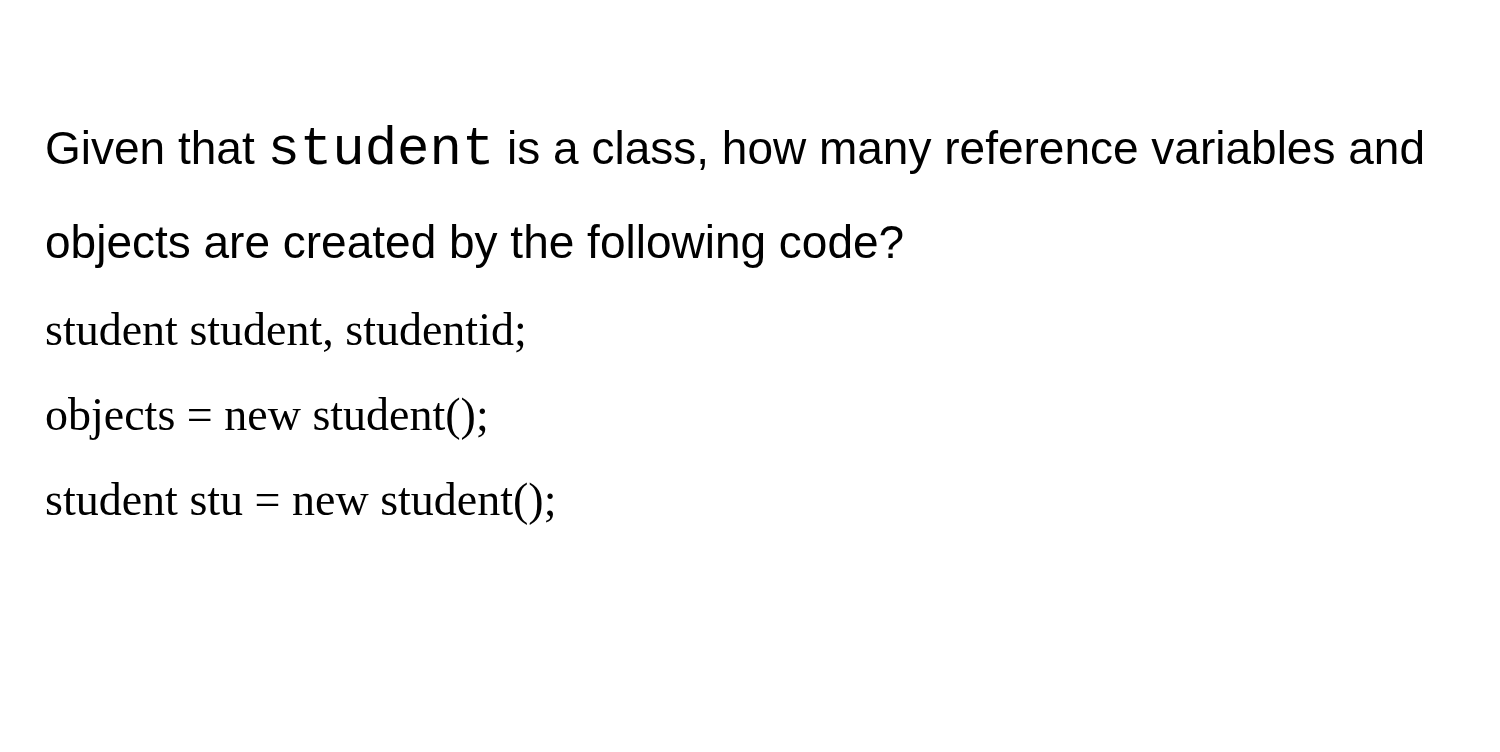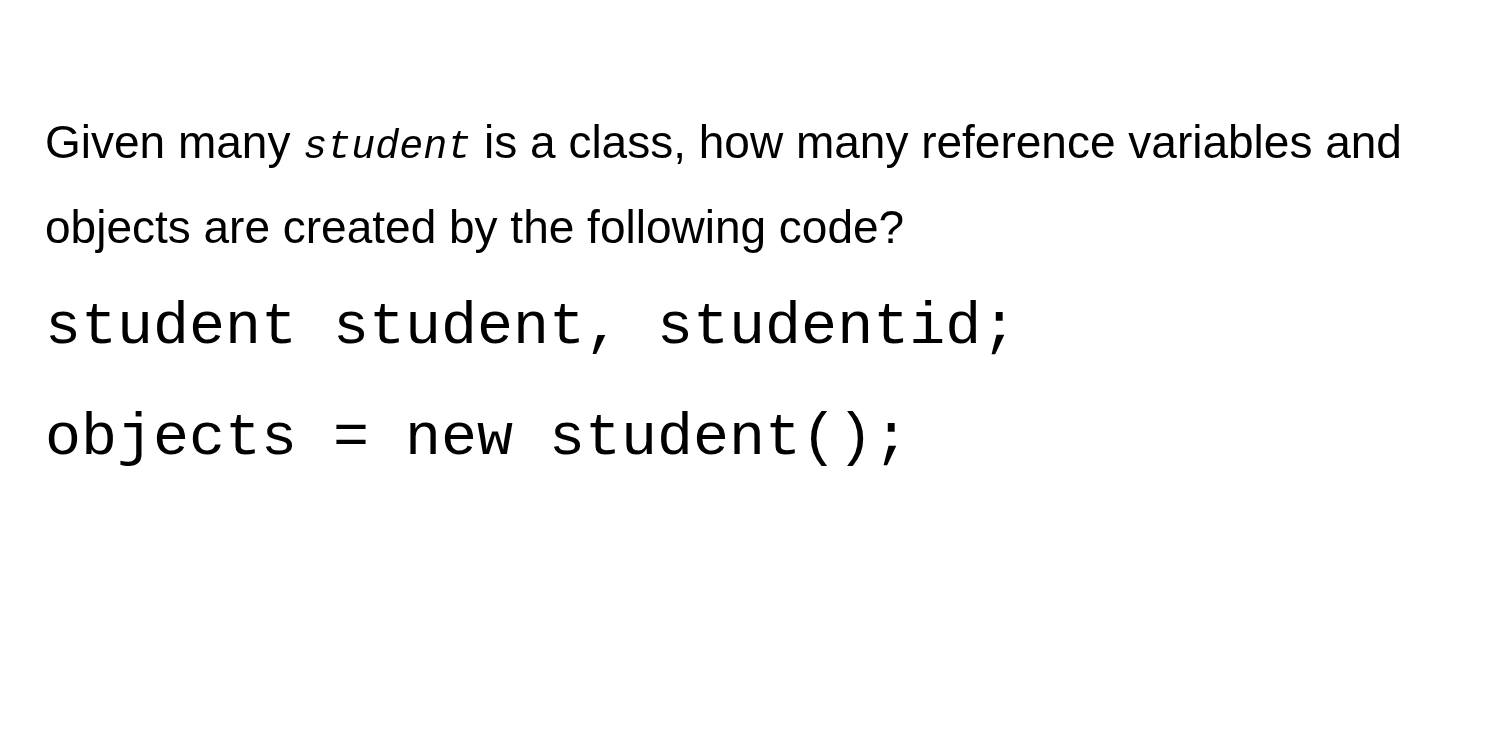--- a/index.html
+++ b/index.html
@@ -15,37 +15,37 @@
       color: #000000;
       padding: 100px 45px 0 45px;
     }
     .question-text {
       font-size: 46px;
       line-height: 1.85;
       color: #000000;
     }
     .mono {
       font-family: "Courier New", Courier, monospace;
-      font-size: 40px;
-      font-style: italic;
+      font-size: 54px;
     }
     .code-block {
-      font-family: Liberation Mono, monospace;
-      font-size: 60px;
+      font-family: Liberation Serif, serif;
+      font-size: 46px;
       line-height: 1.85;
       color: #000000;
       margin-top: 2px;
     }
     .code-line {
       display: block;
     }
   </style>
 </head>
 <body>
 
 <div class="question-text">
-  <span>Given many </span><span class="mono">student</span><span> is a class, how many reference variables and objects are created by the following code?</span>
+  <span>Given that </span><span class="mono">student</span><span> is a class, how many reference variables and objects are created by the following code?</span>
 </div>
 
 <div class="code-block">
   <span class="code-line">student student, studentid;</span>
   <span class="code-line">objects = new student();</span>
+  <span class="code-line">student stu = new student();</span>
 </div>
 
 </body></html>

